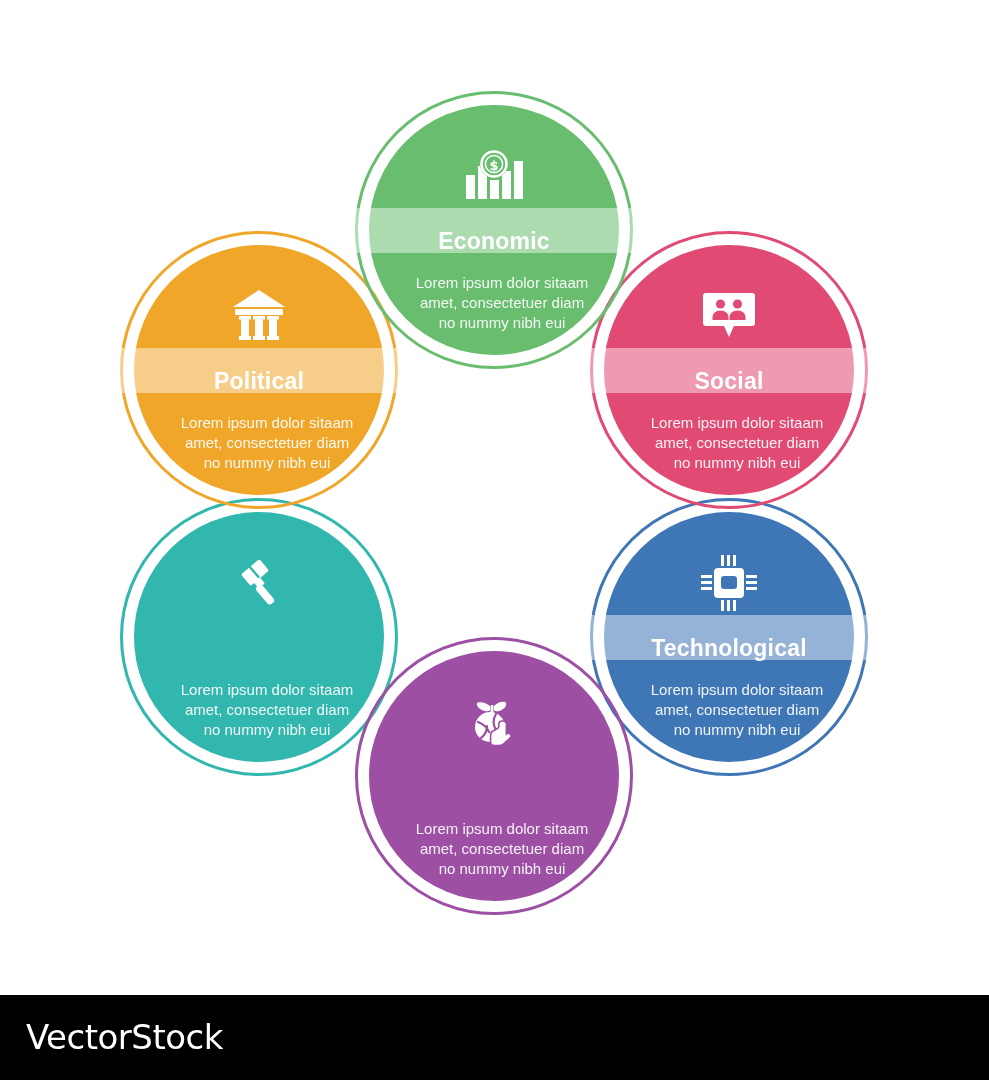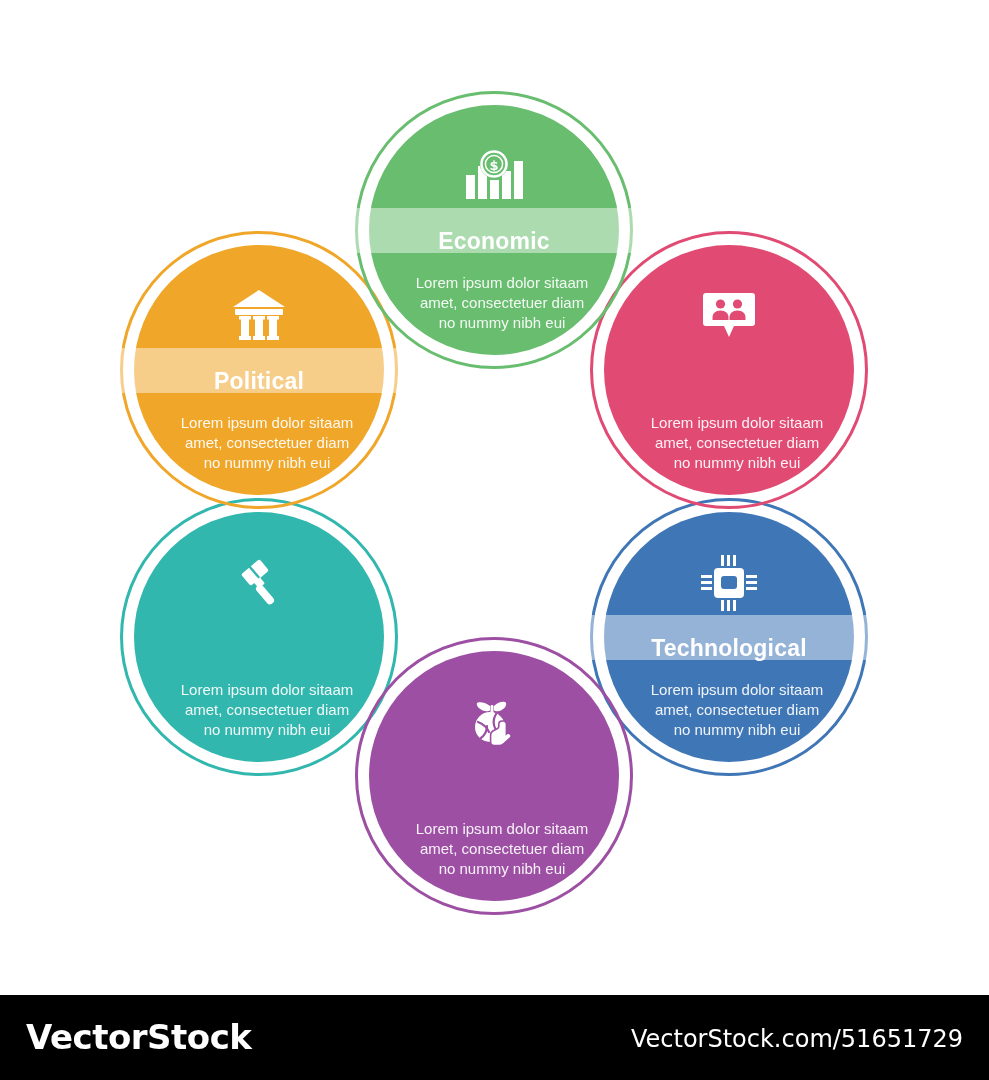--- a/index.html
+++ b/index.html
@@ -116,21 +116,21 @@
     position:absolute;
     left:0; top:995px;
     width:989px; height:85px;
     background:#000000;
   }
   #brand-logo{
     position:absolute;
     left:26px; top:22px;
     color:#ffffff;
     font-size:34px;
-    font-weight:bold;
+    font-weight:normal;
     letter-spacing:-0.5px;
     font-family:"DejaVu Sans", sans-serif;
   }
   #brand-url{
     position:absolute;
     right:26px; top:30px;
     color:#ffffff;
     font-size:24px;
     font-family:"DejaVu Sans", sans-serif;
   }
@@ -182,20 +182,23 @@
             <path d="M35.5 21.5 c-5 0 -8 3 -8 7 v2.5 h16 v-2.5 c0 -4 -3 -7 -8 -7 z"></path>
           </g>
         </svg>
       </div>
       <div class="desc">
         <div>Lorem ipsum dolor sitaam</div>
         <div>amet, consectetuer diam</div>
         <div>no nummy nibh eui</div>
       </div>
     </div>
+    <div class="banner">
+      <span class="banner-label">Social</span>
+    </div>
   </div>
 
   <div class="node n-technological" style="--c:#3f76b6">
     <div class="ring-outer"></div>
     <div class="disc">
       <div class="icon-wrap">
         <svg width="58" height="58" viewBox="0 0 58 58">
           <g fill="#ffffff">
 
             <rect x="21" y="1" width="3" height="11"></rect>
@@ -318,14 +321,13 @@
     </div>
     <div class="banner">
       <span class="banner-label">Political</span>
     </div>
   </div>
 
 </div>
 
 <div id="footer">
   <div id="brand-logo">VectorStock</div>
-  <div id="brand-url">VectorStock.com/51651729</div>
 </div>
 
 </body></html>

